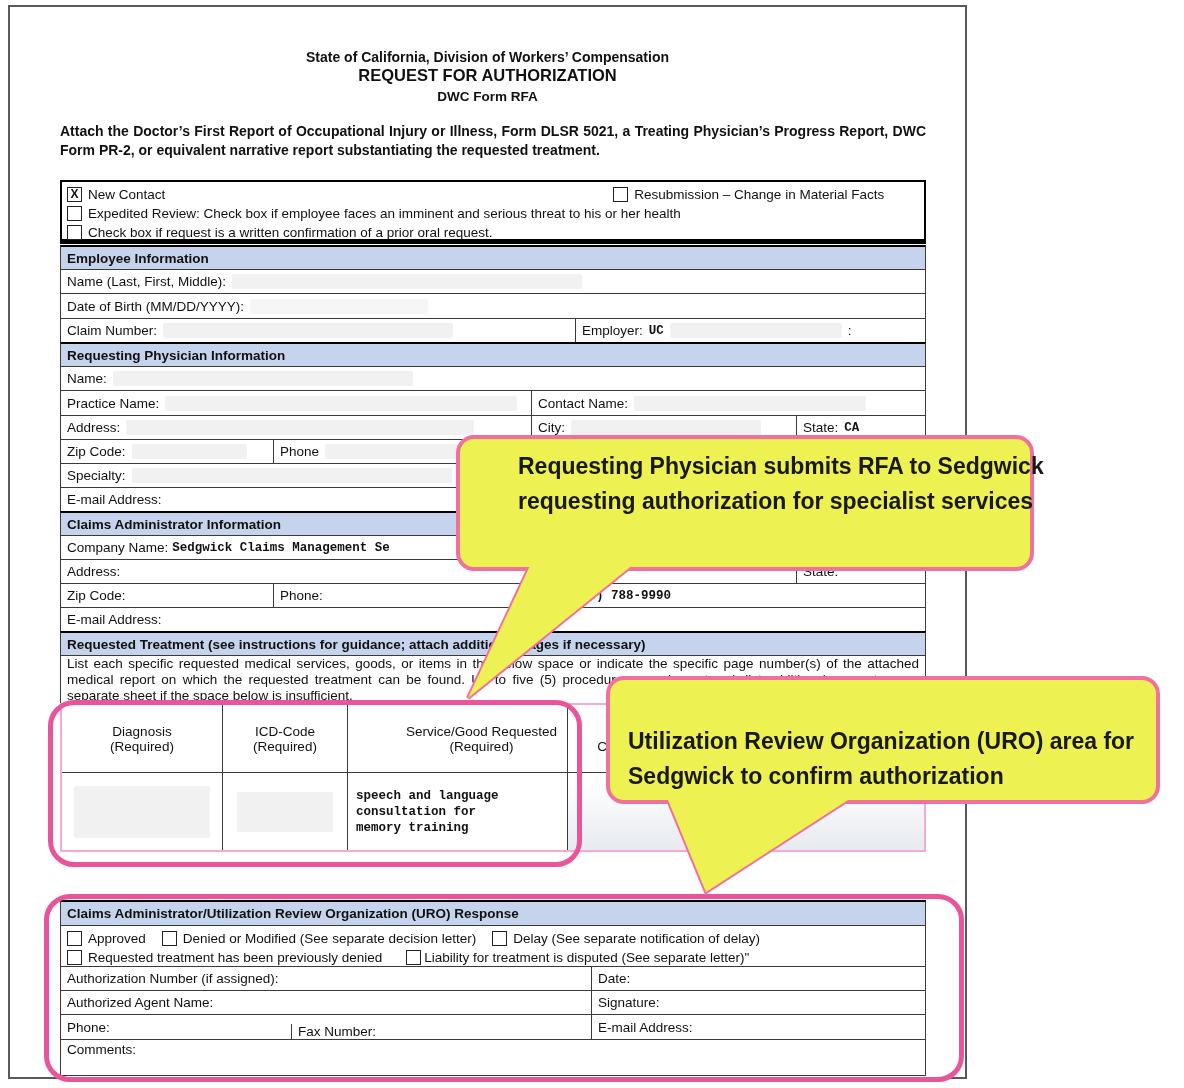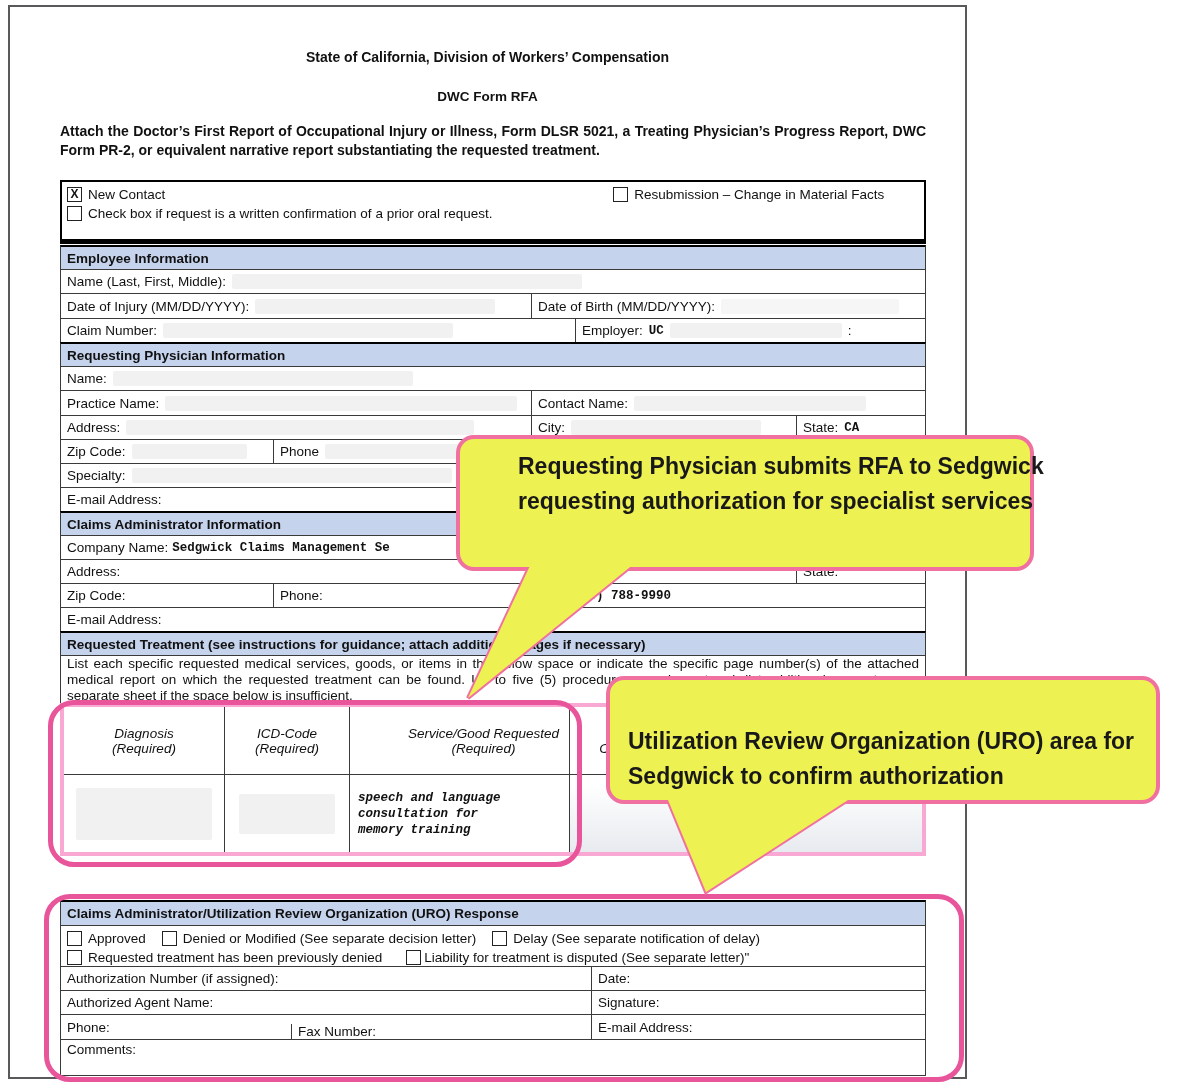--- a/index.html
+++ b/index.html
@@ -21,65 +21,66 @@
   .sechead{background:#c6d3ed;font-weight:bold;border-top:2px solid #000;align-items:center;padding-left:6px;}
   .cell{display:flex;align-items:center;gap:6px;padding:0 6px;box-sizing:border-box;overflow:hidden;
     white-space:nowrap;border-left:1px solid #3a3a3a;}
   .cell:first-child{border-left:none;}
   .grow{flex:1 1 auto;}
   .redact{display:inline-block;background:#f1f1f1;height:15px;border-radius:2px;flex:0 0 auto;}
   .mono{font-family:"Liberation Mono","DejaVu Sans Mono",monospace;font-weight:bold;font-size:12.5px;}
   .tint{background:linear-gradient(180deg,#ffffff 12%,#e7eaef 100%);}
   .treatpara{top:650px;left:52px;width:866px;height:49px;border:1px solid #3a3a3a;border-top:none;
     font-size:13.5px;line-height:15.8px;text-align:justify;padding:1px 6px;}
-  .rtable{top:698px;left:52px;width:866px;border:4px solid #f9a8d4;font-style:italic;}
+  .rtable{top:698px;left:52px;width:866px;border:2px solid #f9a8d4;}
   .trow{display:flex;}
   .tcell{border-left:1px solid #3a3a3a;box-sizing:border-box;display:flex;flex-direction:column;
     align-items:center;justify-content:center;font-size:13.5px;text-align:center;}
   .tcell:first-child{border-left:none;}
   .hl{position:absolute;border:5px solid #e8559b;border-radius:26px;pointer-events:none;z-index:5;}
   .callout-text{position:absolute;z-index:7;font-weight:bold;font-size:23px;line-height:35px;color:#191919;}
   svg.callout{position:absolute;z-index:6;overflow:visible;}
   .lab{flex:0 0 auto;}
 </style>
 </head>
 <body>
 
 <div class="page">
 
   <div class="abs ctr t1">State of California, Division of Workers’ Compensation</div>
+  <div class="abs ctr t2">REQUEST FOR AUTHORIZATION</div>
   <div class="abs ctr t3">DWC Form RFA</div>
 
   <div class="abs attach">Attach the Doctor’s First Report of Occupational Injury or Illness, Form DLSR 5021, a Treating Physician’s Progress Report, DWC Form PR-2, or equivalent narrative report substantiating the requested treatment.</div>
 
   <div class="abs cbbox">
     <div class="cbline">
       <span class="cb">X</span>
       <span class="lab">New Contact</span>
       <span class="cb" style="margin-left:442px;"></span>
       <span class="lab">Resubmission – Change in Material Facts</span>
     </div>
     <div class="cbline">
       <span class="cb"></span>
+      <span class="lab">Expedited Review: Check box if employee faces an imminent and serious threat to his or her health</span>
+    </div>
+    <div class="cbline">
+      <span class="cb"></span>
       <span class="lab">Check box if request is a written confirmation of a prior oral request.</span>
     </div>
   </div>
 
   <div class="abs row sechead" style="top:240px;height:25px;">Employee Information</div>
   <div class="abs row" style="top:264px;height:25px;">
     <div class="cell grow">
       <span class="lab">Name (Last, First, Middle):</span>
       <span class="redact" style="width:350px;"></span>
     </div>
   </div>
   <div class="abs row" style="top:288px;height:26px;">
-    <div class="cell" style="width:470px;">
-      <span class="lab">Date of Injury (MM/DD/YYYY):</span>
-      <span class="redact" style="width:240px;"></span>
-    </div>
     <div class="cell grow">
       <span class="lab">Date of Birth (MM/DD/YYYY):</span>
       <span class="redact" style="width:178px;background:#f6f6f6;"></span>
     </div>
   </div>
   <div class="abs row" style="top:313px;height:25px;gap:44px;">
     <div class="cell" style="width:470px;">
       <span class="lab">Claim Number:</span>
       <span class="redact" style="width:290px;"></span>
     </div>

